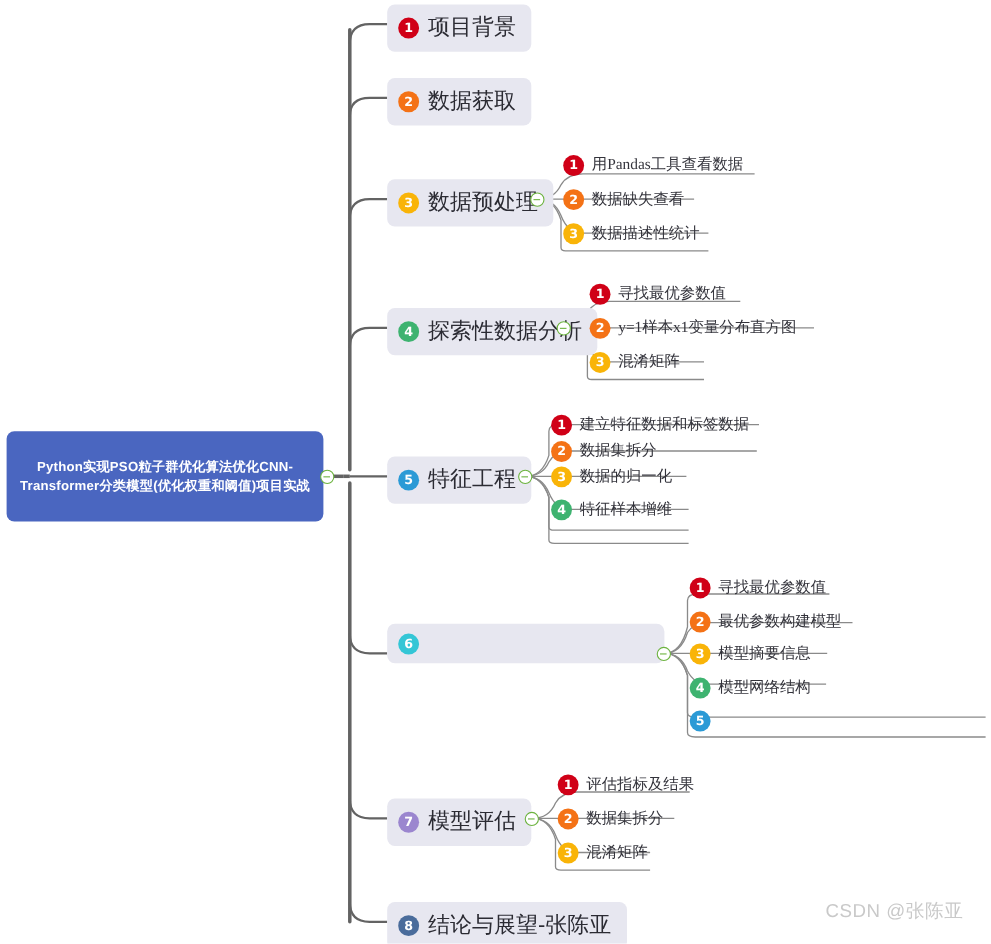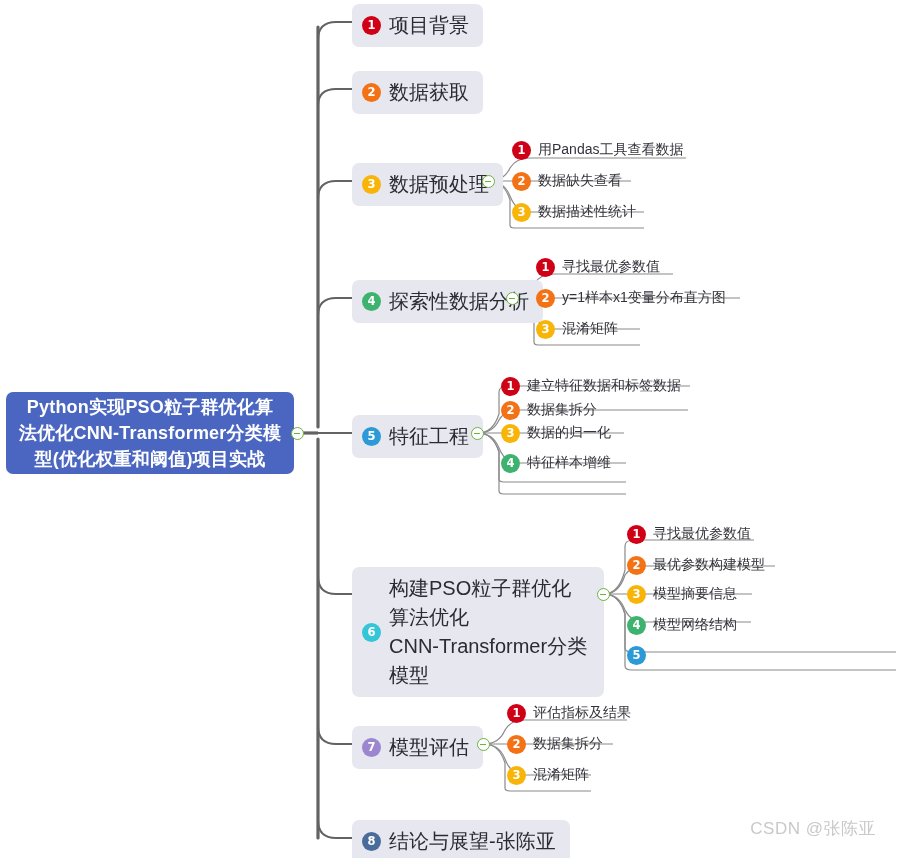--- a/index.html
+++ b/index.html
@@ -30,21 +30,21 @@
     width: 288px; height: 82px;
     background: #4a66c0;
     border-radius: 7px;
     display: flex;
     align-items: center;
     justify-content: center;
     padding: 4px 12px;
   }
   .root-text {
     color: #ffffff;
-    font-size: 18px;
+    font-size: 12px;
     font-weight: bold;
     line-height: 1.45;
     text-align: center;
     letter-spacing: .2px;
   }
 
   
   .branch {
     position: absolute;
     background: #e7e7f0;
@@ -67,20 +67,21 @@
     position: absolute;
     display: flex;
     align-items: center;
     height: 26px;
     white-space: nowrap;
   }
   .leaf-label {
     color: #33333b;
     font-size: 14px;
     margin-left: 7px;
+    font-family: Liberation Serif, serif;
   }
 
   
   .badge {
     flex: 0 0 auto;
     width: 19px; height: 19px;
     border-radius: 50%;
     color: #ffffff;
     font-size: 11.5px;
     font-weight: bold;
@@ -201,22 +202,20 @@
   <div class="toggle" style="left:506px; top:292px;"></div>
 
   <div class="branch" style="left:352px; top:415px;">
     <span class="badge b5">5</span>
     <span class="branch-label">特征工程</span>
   </div>
   <div class="toggle" style="left:471px; top:427px;"></div>
 
   <div class="branch" style="left:352px; top:567px; width:252px;">
     <span class="badge b6">6</span>
-    <span class="branch-label">构建PSO粒子群优化算法优化
-CNN-Transformer分类模型</span>
   </div>
   <div class="toggle" style="left:597px; top:588px;"></div>
 
   <div class="branch" style="left:352px; top:726px;">
     <span class="badge b7">7</span>
     <span class="branch-label">模型评估</span>
   </div>
   <div class="toggle" style="left:477px; top:738px;"></div>
 
   <div class="branch" style="left:352px; top:820px;">

